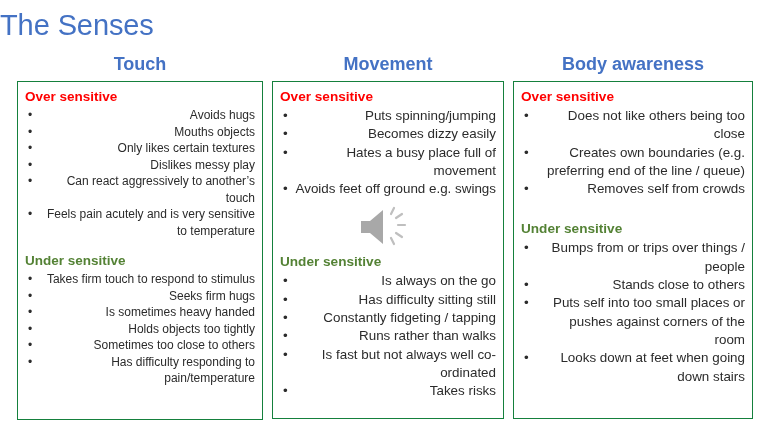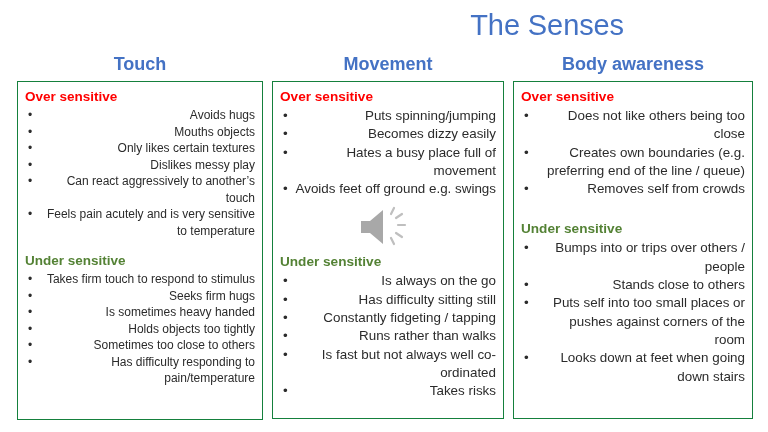--- a/index.html
+++ b/index.html
@@ -12,24 +12,24 @@
     height: 432px;
     overflow: hidden;
     font-family: "Liberation Sans", sans-serif;
     color: #262626;
     position: relative;
   }
 
   
   .page-title {
     position: absolute;
-    left: 8px;
+    left: 0;
     top: 8px;
     width: 616px;
-    text-align: right;
+    text-align: left;
     font-size: 29px;
     font-weight: 400;
     color: #4472C4;
     letter-spacing: -0.1px;
     line-height: 34px;
   }
 
   
   .col-heading {
     position: absolute;
@@ -191,19 +191,19 @@
   <div class="panel-inner">
     <div class="sec-head over">Over sensitive</div>
     <ul class="items">
       <li>Does not like others being too close</li>
       <li>Creates own boundaries (e.g. preferring end of the line / queue)</li>
       <li>Removes self from crowds</li>
     </ul>
     <div class="gap-3"></div>
     <div class="sec-head under">Under sensitive</div>
     <ul class="items">
-      <li>Bumps into or trips over others / people</li>
+      <li>Bumps from or trips over things / people</li>
       <li>Stands close to others</li>
       <li>Puts self into too small places or pushes against corners of the room</li>
       <li>Looks down at feet when going down stairs</li>
     </ul>
   </div>
 </div>
 
 </body></html>

